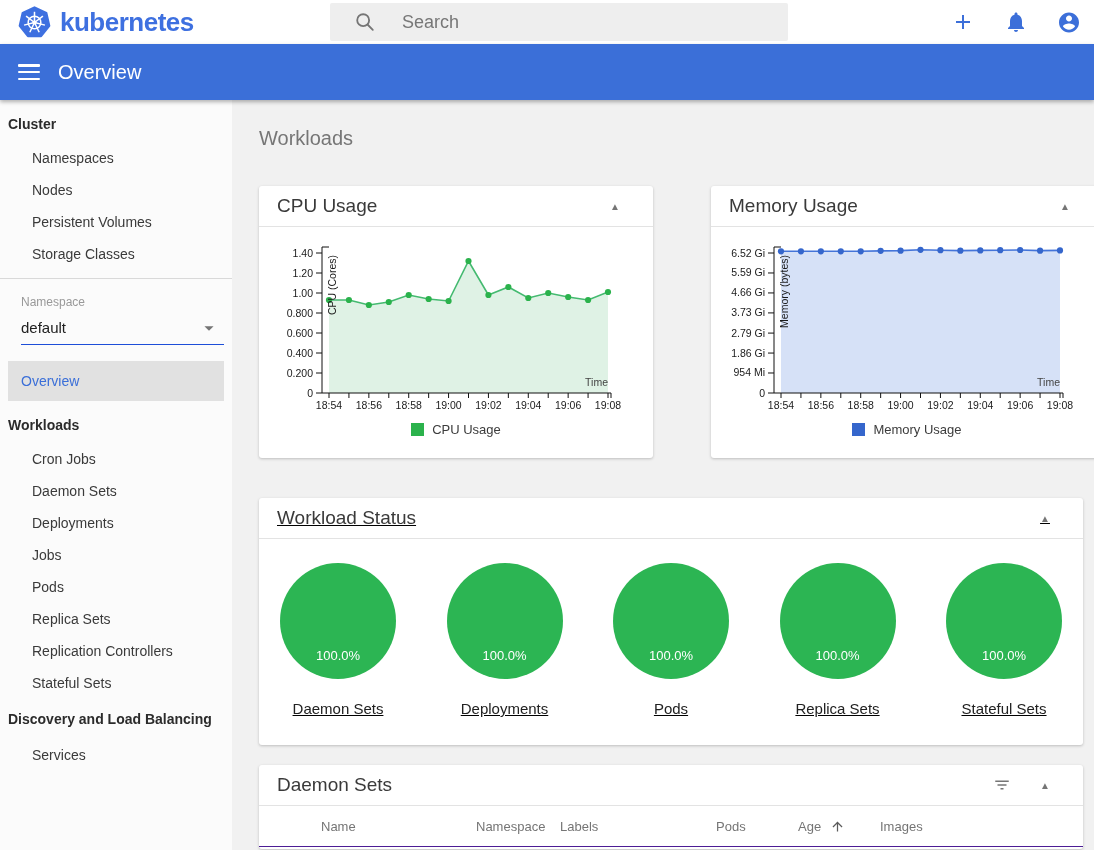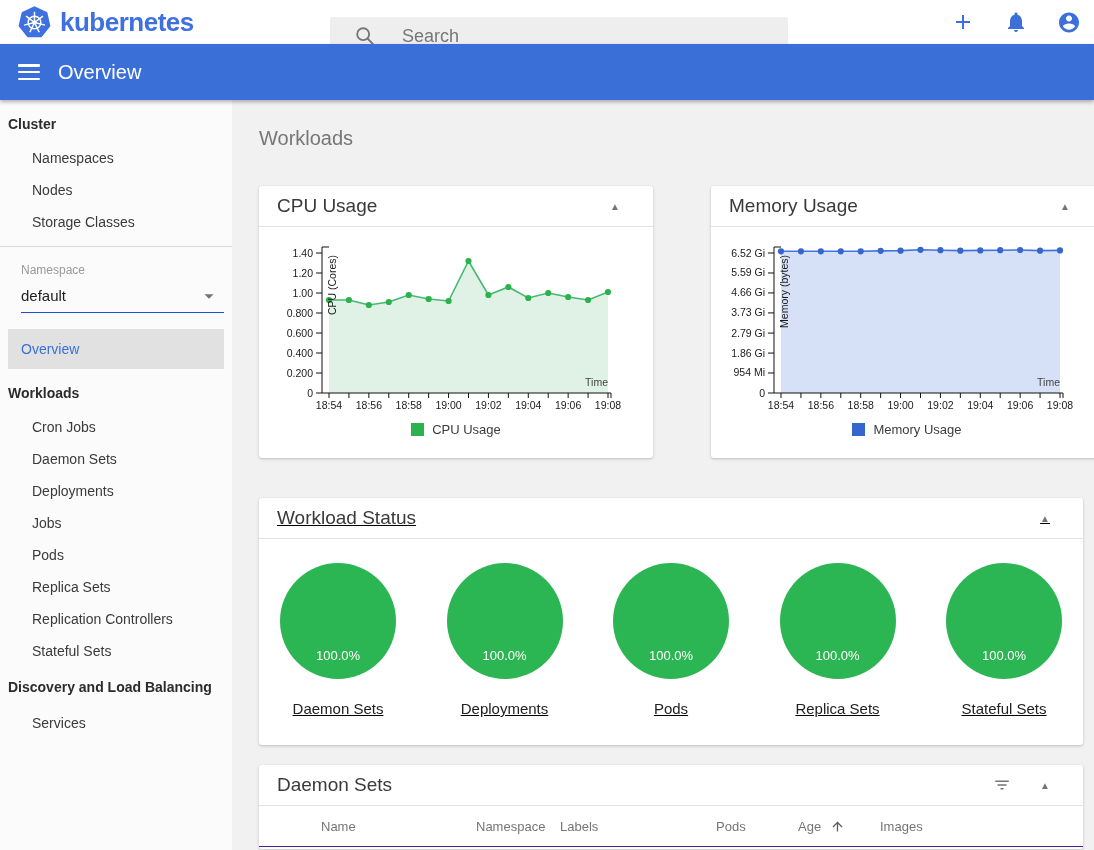--- a/index.html
+++ b/index.html
@@ -4,21 +4,21 @@
 <style>
   * { margin:0; padding:0; box-sizing:border-box; }
   html,body { width:1094px; height:850px; overflow:hidden; background:#f1f1f1;
               font-family:"Liberation Sans", sans-serif; }
 
   
   .topbar { height:44px; background:#ffffff; display:flex; align-items:center; position:relative; }
   .brand { display:flex; align-items:center; gap:9px; padding-left:18px; width:312px; }
   .brand-logo { width:33px; height:33px; }
   .brand-name { font-size:26px; font-weight:bold; color:#3e70e0; letter-spacing:-0.5px; }
-  .searchbox { position:absolute; left:330px; top:17px; width:458px; height:38px; background:#eeeeee;
+  .searchbox { position:absolute; left:330px; top:3px; width:458px; height:38px; background:#eeeeee;
                border-radius:2px; display:flex; align-items:center; }
   .searchbox svg { margin-left:24px; }
   .searchbox input { border:none; outline:none; background:transparent; font-size:18px; color:#555;
                      margin-left:26px; width:340px; font-family:"Liberation Sans",sans-serif; }
   .searchbox input::placeholder { color:#777; }
   .top-actions { position:absolute; right:13px; top:0; height:44px; display:flex; align-items:center; gap:29px; }
   .icon-btn { width:24px; height:24px; cursor:pointer; display:flex; align-items:center; justify-content:center; }
 
   
   .toolbar { height:56px; background:#3b6fd8; display:flex; align-items:center; box-shadow:0 2px 4px rgba(0,0,0,0.3);
@@ -137,20 +137,21 @@
   </div>
   <span class="toolbar-title">Overview</span>
 </div>
 
 <div class="layout">
 
   <aside class="sidebar">
     <div class="nav-header">Cluster</div>
     <div class="nav-item">Namespaces</div>
     <div class="nav-item">Nodes</div>
+    <div class="nav-item">Persistent Volumes</div>
     <div class="nav-item">Storage Classes</div>
 
     <hr class="side-divider">
 
     <div class="ns-label">Namespace</div>
     <div class="ns-select">
       <span class="ns-value">default</span>
       <svg width="22" height="22" viewBox="0 0 24 24">
         <path d="M7 10l5 5 5-5z" fill="#757575"></path>
       </svg>

